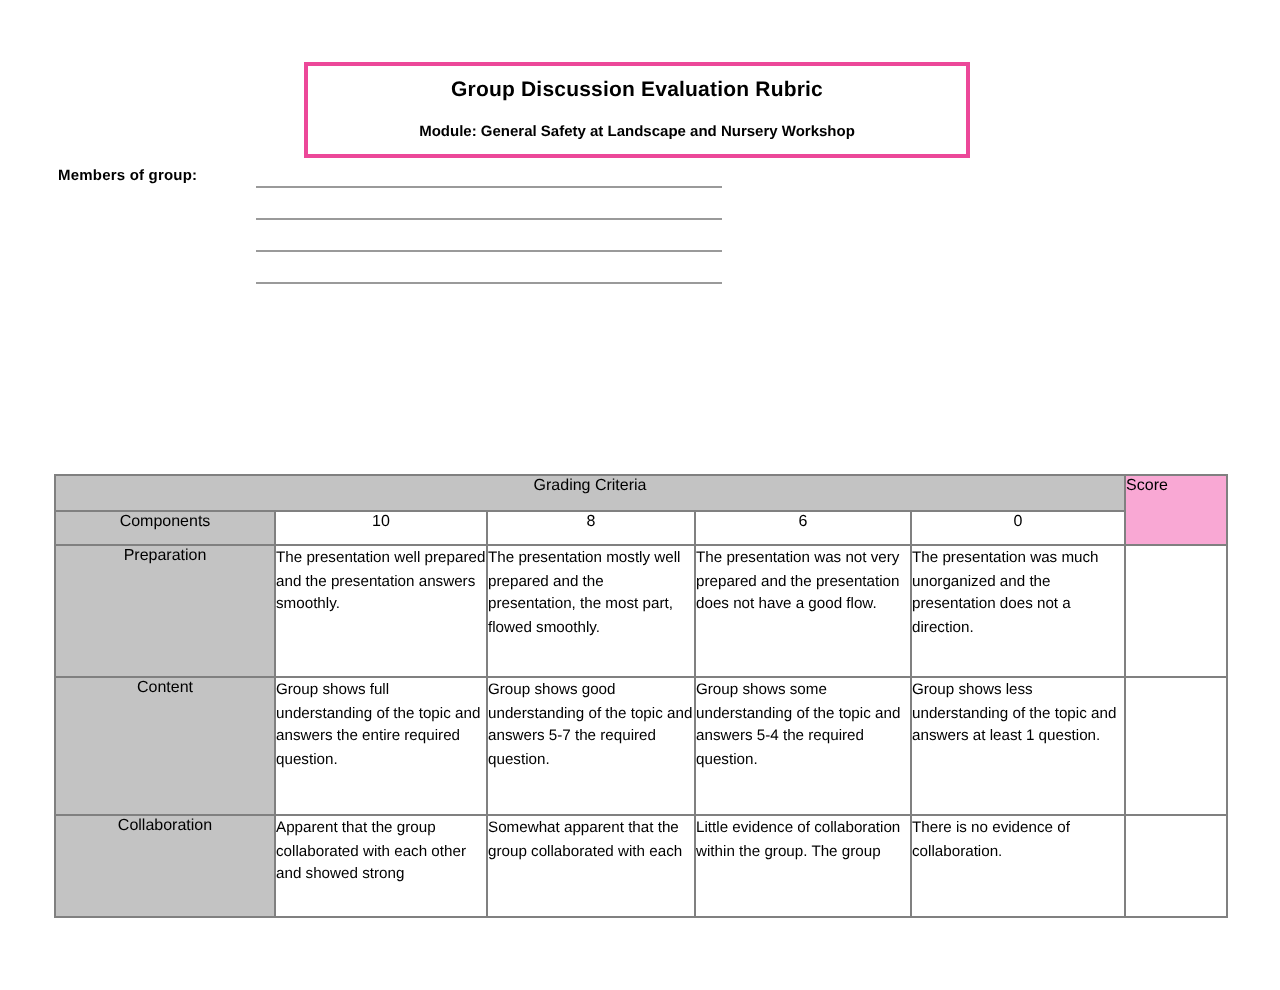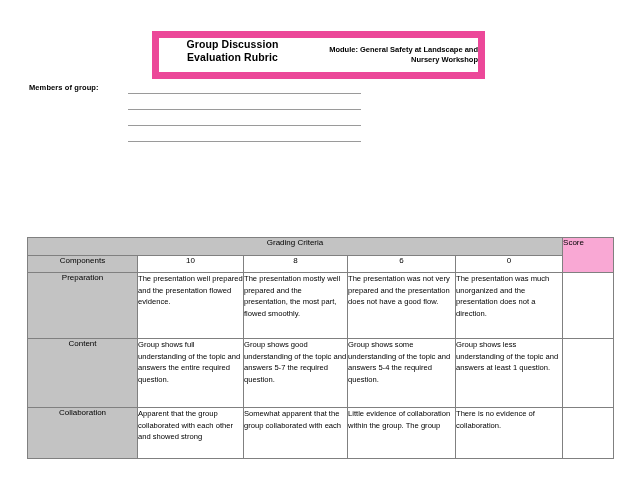--- a/index.html
+++ b/index.html
@@ -18,23 +18,24 @@
   }
 
   
   .title-box {
     position: absolute;
     left: 152px;
     top: 31px;
     width: 333px;
     height: 48px;
     box-sizing: border-box;
-    border: 7px solid #ec4899;
+    border: 2px solid #ec4899;
     background: #ffffff;
     display: flex;
+    flex-direction: column;
     align-items: center;
     justify-content: center;
   }
   .title-main {
     font-size: 10.5px;
     font-weight: bold;
     letter-spacing: 0.1px;
     text-align: center;
     line-height: 13px;
     margin-bottom: 9px;
@@ -170,21 +171,21 @@
     <tr>
       <td class="comp-cell">Components</td>
       <td class="hdr-num">10</td>
       <td class="hdr-num">8</td>
       <td class="hdr-num">6</td>
       <td class="hdr-num">0</td>
     </tr>
 
     <tr style="height:66px;">
       <td class="comp-cell">Preparation</td>
-      <td class="desc-cell">The presentation well prepared and the presentation flowed evidence.</td>
+      <td class="desc-cell">The presentation well prepared and the presentation answers smoothly.</td>
       <td class="desc-cell">The presentation mostly well prepared and the presentation, the most part, flowed smoothly.</td>
       <td class="desc-cell">The presentation was not very prepared and the presentation does not have a good flow.</td>
       <td class="desc-cell">The presentation was much unorganized and the presentation does not a direction.</td>
       <td class="score-cell"></td>
     </tr>
 
     <tr style="height:69px;">
       <td class="comp-cell">Content</td>
       <td class="desc-cell">Group shows full understanding of the topic and answers the entire required question.</td>
       <td class="desc-cell">Group shows good understanding of the topic and answers 5-7 the required question.</td>

